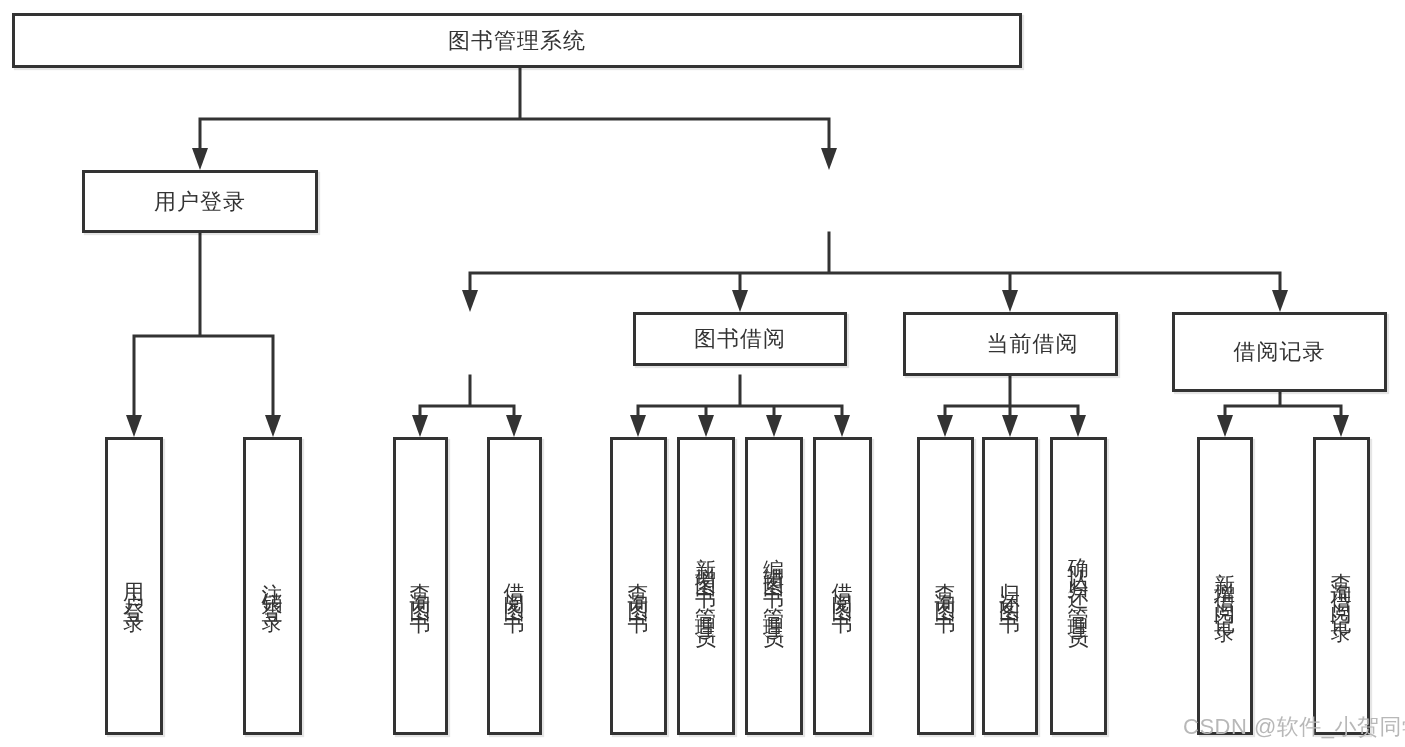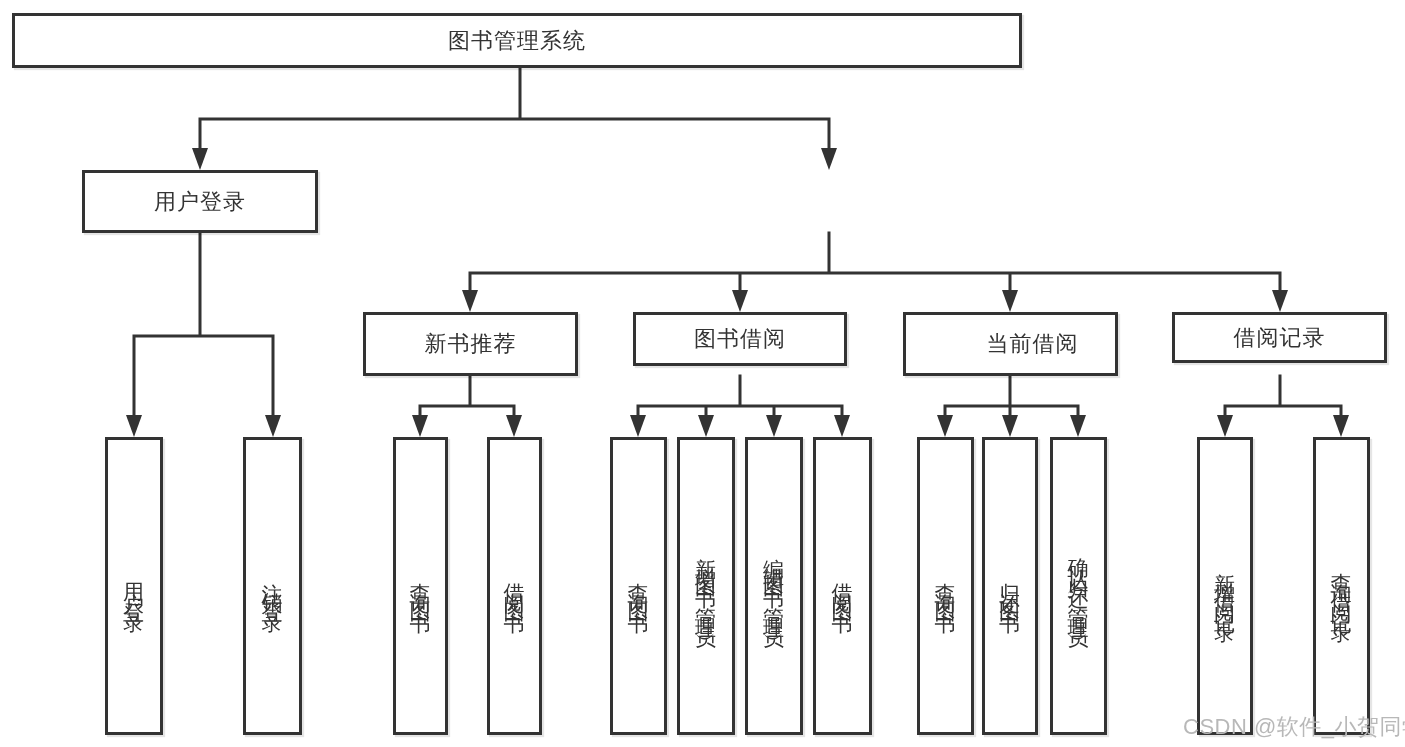--- a/index.html
+++ b/index.html
@@ -75,30 +75,27 @@
   </svg>
 
   <div class="node hnode" style="left:12px;top:13px;width:1010px;height:55px;">
     <span>图书管理系统</span>
   </div>
 
   <div class="node hnode" style="left:82px;top:170px;width:236px;height:63px;">
     <span>用户登录</span>
   </div>
 
-  <div class="node hnode" style="left:363px;top:312px;width:215px;height:64px;">
-    <span>新书推荐</span>
-  </div>
   <div class="node hnode" style="left:633px;top:312px;width:214px;height:54px;">
     <span>图书借阅</span>
   </div>
   <div class="node hnode" style="left:903px;top:312px;width:215px;height:64px;padding-left:44px;">
     <span>当前借阅</span>
   </div>
-  <div class="node hnode" style="left:1172px;top:312px;width:215px;height:51px;">
+  <div class="node hnode" style="left:1172px;top:312px;width:215px;height:80px;">
     <span>借阅记录</span>
   </div>
 
   <div class="node vnode" style="left:105px;top:437px;width:58px;height:298px;">
     <span class="vtext">用户登录</span>
   </div>
   <div class="node vnode" style="left:243px;top:437px;width:59px;height:298px;">
     <span class="vtext">注销登录</span>
   </div>
 

